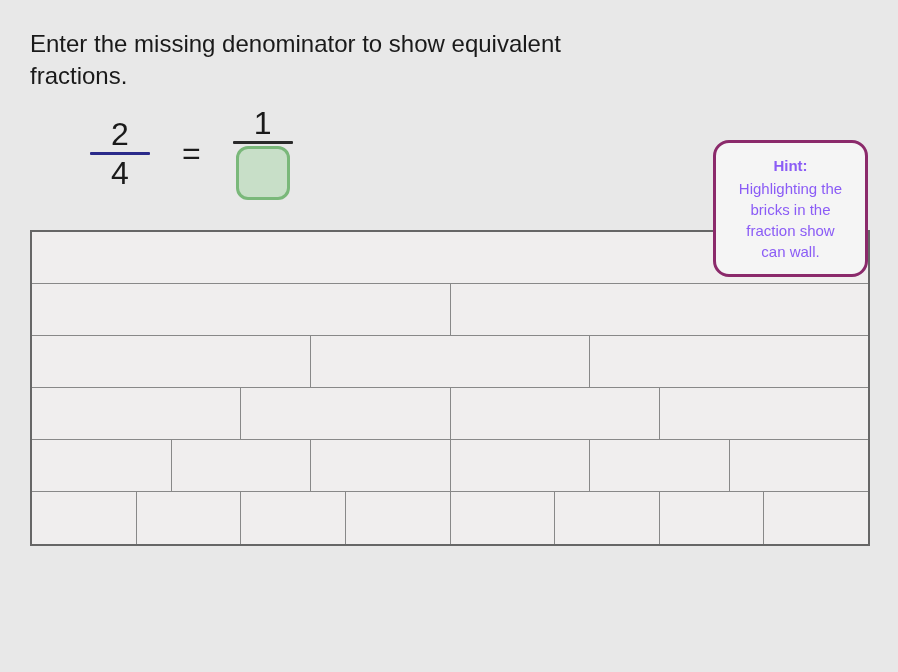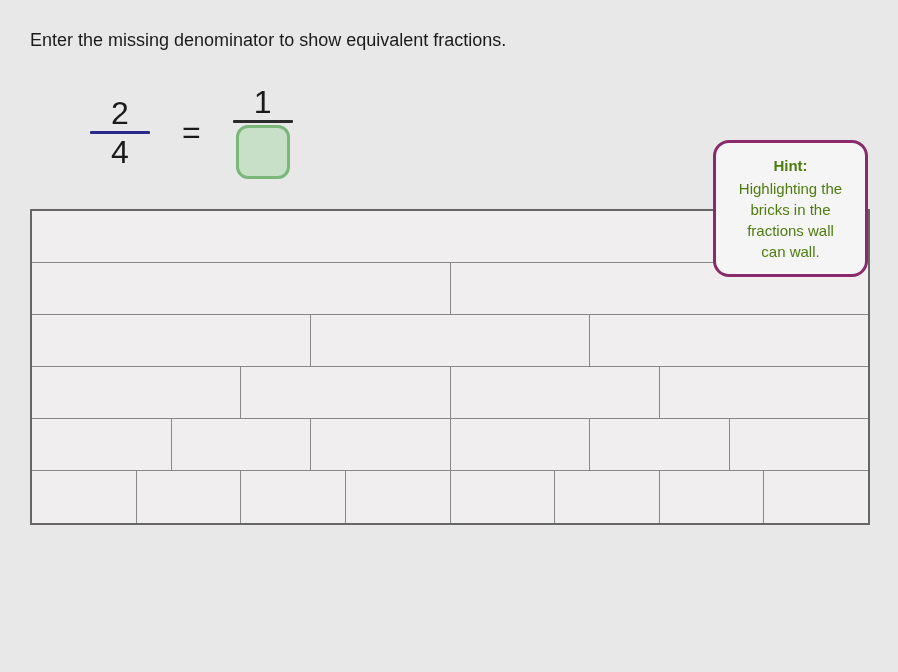--- a/index.html
+++ b/index.html
@@ -7,24 +7,24 @@
     body {
       background-color: #e8e8e8;
       font-family: Arial, sans-serif;
       width: 898px;
       min-height: 672px;
       padding: 28px 30px;
       position: relative;
     }
 
     .instruction {
-      font-size: 18px;
+      font-size: 24px;
       color: #1a1a1a;
       line-height: 1.35;
-      margin-bottom: 34px;
+      margin-bottom: 14px;
       max-width: 560px;
     }
 
     .fraction-area {
       display: flex;
       align-items: center;
       margin-left: 60px;
       margin-bottom: 30px;
       gap: 24px;
     }
@@ -103,21 +103,21 @@
       position: absolute;
       top: 140px;
       right: 30px;
       width: 155px;
       border: 3px solid #8b2a6b;
       border-radius: 16px;
       background-color: #f5f5f5;
       padding: 12px 14px;
       text-align: center;
       font-size: 15px;
-      color: #4d7c0f;
+      color: #8b5cf6;
       line-height: 1.4;
     }
 
     .hint-title {
       font-weight: bold;
       margin-bottom: 2px;
     }
 
     
     .fraction-wall {
@@ -180,21 +180,21 @@
     <div class="input-fraction-line"></div>
     <div class="answer-box" contenteditable="true" tabindex="0" style=""></div>
   </div>
 
 </div>
 
 <div class="hint-box">
   <div class="hint-title">Hint:</div>
   <span>Highlighting the</span><br>
   <span>bricks in the</span><br>
-  <span>fractions wall</span><br>
+  <span>fraction show</span><br>
   <span>can wall.</span>
 </div>
 
 <div class="fraction-wall">
 
   <div class="wall-row row-1">
     <div class="wall-cell"></div>
   </div>
 
   <div class="wall-row row-2">

